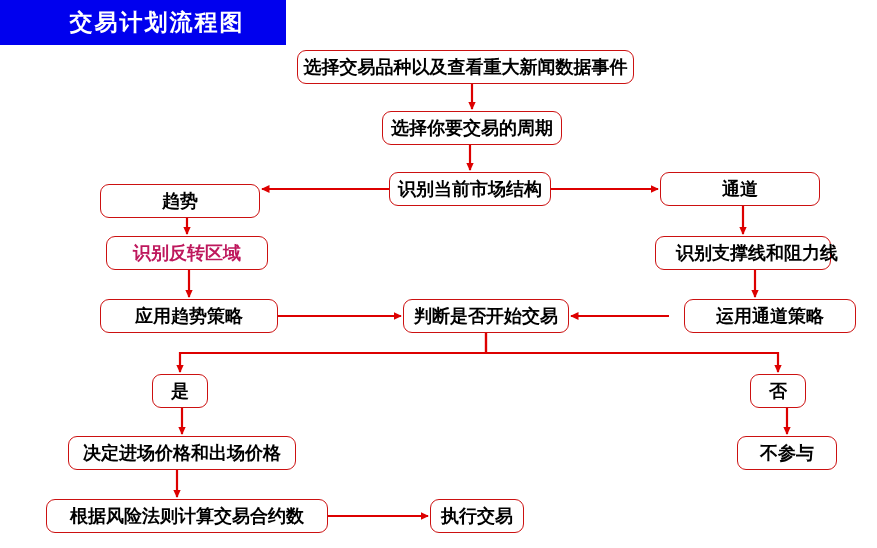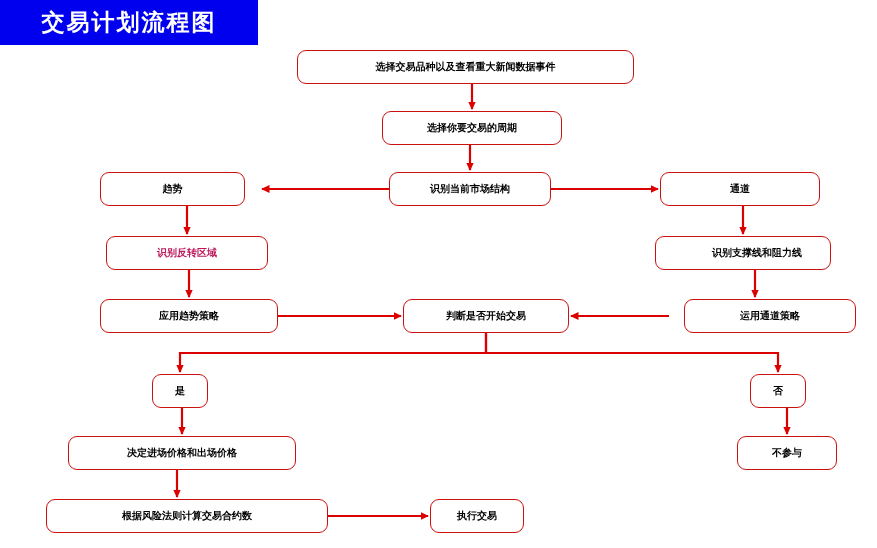--- a/index.html
+++ b/index.html
@@ -22,39 +22,40 @@
   .title-bar {
     position: absolute;
     left: 0px;
     top: 0px;
     width: 258px;
     height: 45px;
     background: #0000ee;
     display: flex;
     align-items: center;
     justify-content: center;
+    padding-left: 28px;
   }
   .title-text {
     color: #ffffff;
     font-size: 23px;
     font-weight: bold;
     letter-spacing: 2px;
     line-height: 1;
   }
   .node {
     position: absolute;
     box-sizing: border-box;
     border: 1.6px solid #cc1111;
     border-radius: 9px;
     background: #ffffff;
     display: flex;
     align-items: center;
     justify-content: center;
     color: #000000;
-    font-size: 10px;
+    font-size: 18px;
     font-weight: bold;
     line-height: 1;
     white-space: nowrap;
     z-index: 3;
   }
   .edge-svg {
     position: absolute;
     left: 0;
     top: 0;
     width: 877px;
@@ -101,21 +102,21 @@
   <div id="node-layer">
       <div class="node" style="left: 297px; top: 50px; width: 337px; height: 34px; border-color: rgb(204, 17, 17); background: rgb(255, 255, 255); color: rgb(0, 0, 0);">
         <span>选择交易品种以及查看重大新闻数据事件</span>
       </div>
       <div class="node" style="left: 382px; top: 111px; width: 180px; height: 34px; border-color: rgb(204, 17, 17); background: rgb(255, 255, 255); color: rgb(0, 0, 0);">
         <span>选择你要交易的周期</span>
       </div>
       <div class="node" style="left: 389px; top: 172px; width: 162px; height: 34px; border-color: rgb(204, 17, 17); background: rgb(255, 255, 255); color: rgb(0, 0, 0);">
         <span>识别当前市场结构</span>
       </div>
-      <div class="node" style="left: 100px; top: 172px; width: 145px; height: 34px; border-color: rgb(204, 17, 17); background: rgb(255, 255, 255); color: rgb(0, 0, 0);">
+      <div class="node" style="left: 100px; top: 184px; width: 160px; height: 34px; border-color: rgb(204, 17, 17); background: rgb(255, 255, 255); color: rgb(0, 0, 0);">
         <span>趋势</span>
       </div>
       <div class="node" style="left: 660px; top: 172px; width: 160px; height: 34px; border-color: rgb(204, 17, 17); background: rgb(255, 255, 255); color: rgb(0, 0, 0);">
         <span>通道</span>
       </div>
       <div class="node" style="left: 106px; top: 236px; width: 162px; height: 34px; border-color: rgb(204, 17, 17); background: rgb(255, 255, 255); color: #be185d;">
         <span>识别反转区域</span>
       </div>
       <div class="node" style="left: 655px; top: 236px; width: 176px; height: 34px; border-color: rgb(204, 17, 17); background: rgb(255, 255, 255); color: rgb(0, 0, 0); padding-left: 28px;">
         <span>识别支撑线和阻力线</span>

